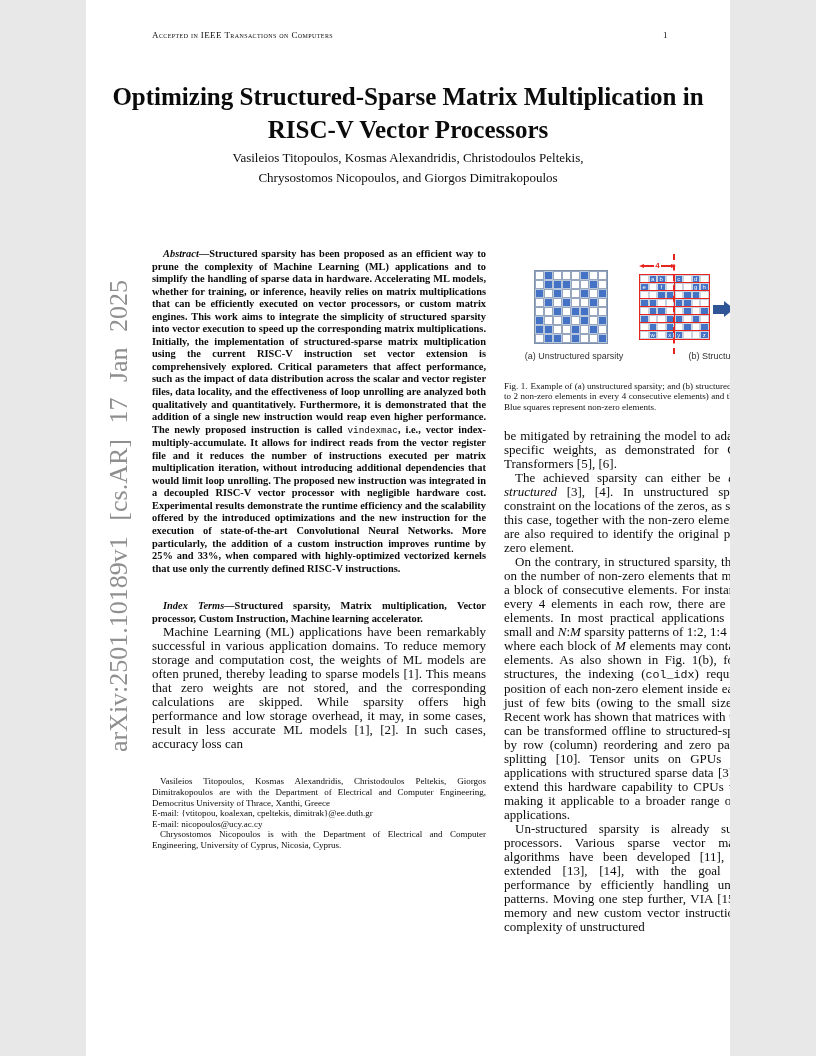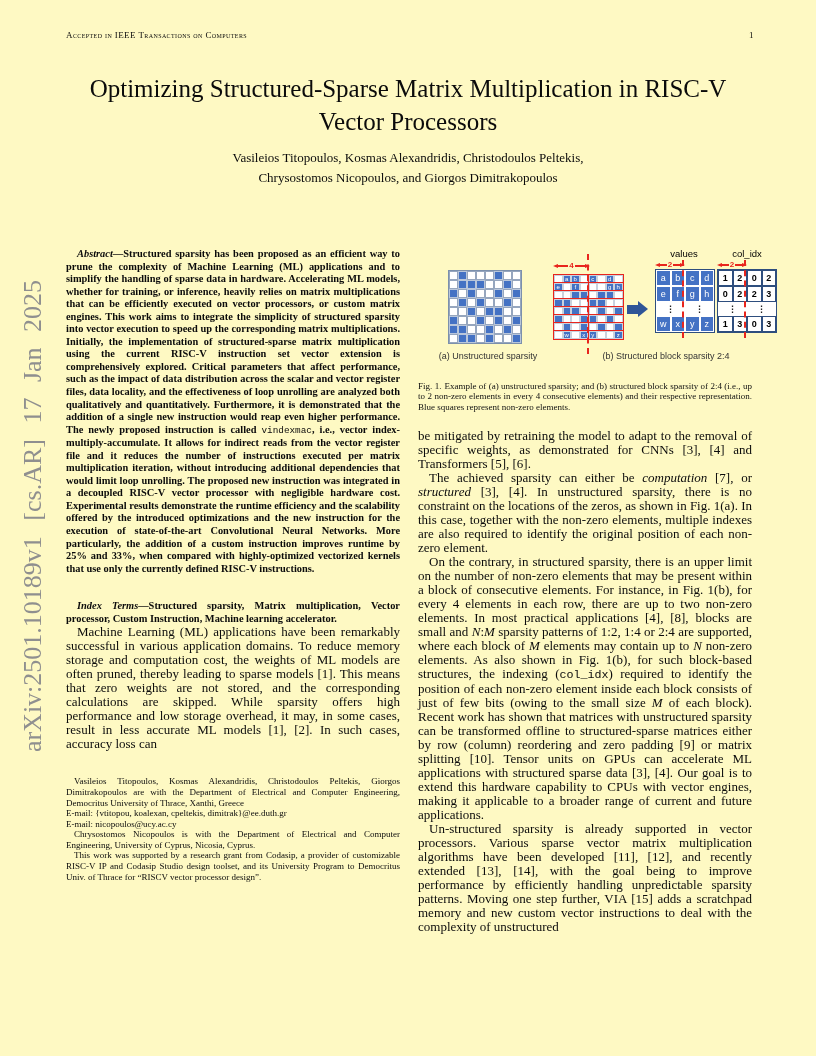--- a/index.html
+++ b/index.html
@@ -1,28 +1,28 @@
 <!DOCTYPE html>
 <html><head>
 <meta charset="utf-8">
 <style>
   html,body{margin:0;padding:0;background:#e8e8e8;}
-  .page{position:relative;width:816px;height:1056px;background:#fef9c3;margin:0 auto;
+  .page{position:relative;width:644px;height:1056px;background:#ffffff;margin:0 auto;
         overflow:hidden;font-family:"Liberation Serif",serif;color:#0b0b0b;}
   
   .page-header{position:absolute;top:30px;left:66px;right:62px;display:flex;
                justify-content:space-between;font-size:9px;letter-spacing:.4px;
                font-variant:small-caps;}
   
   .arxiv-sidebar{position:absolute;width:560px;height:32px;left:-246px;top:500px;
                  transform:rotate(-90deg);transform-origin:center;text-align:center;
                  font-size:26px;color:#8f8f8f;word-spacing:9px;white-space:nowrap;}
   
-  .title{position:absolute;top:68px;left:0;right:0;margin:4px;text-align:center;
-         font-size:25px;font-weight:normal;line-height:1.32;}
+  .title{position:absolute;top:68px;left:0;right:0;margin:12px;text-align:center;
+         font-size:25px;font-weight:bold;line-height:1.32;}
   .title-inner{display:inline-block;max-width:660px;}
   .authors{position:absolute;top:148px;left:0;right:0;text-align:center;
            font-size:13px;line-height:1.55;}
   
   .columns{position:absolute;top:248px;left:66px;display:flex;}
   .col-left{width:334px;margin-right:18px;}
   .col-right{width:356px;}
   p{margin:0;}
   .body{font-size:13px;line-height:14px;text-align:justify;}
   .indent{text-indent:11px;}
@@ -125,21 +125,20 @@
       <p class="abstract indent index-terms"><span class="lead">Index Terms</span><span>—Structured sparsity, Matrix multiplication, Vector processor, Custom Instruction, Machine learning accelerator.</span></p>
 
 
       <p class="body indent">Machine Learning (ML) applications have been remarkably successful in various application domains. To reduce memory storage and computation cost, the weights of ML models are often pruned, thereby leading to sparse models [1]. This means that zero weights are not stored, and the corresponding calculations are skipped. While sparsity offers high performance and low storage overhead, it may, in some cases, result in less accurate ML models [1], [2]. In such cases, accuracy loss can</p>
 
       <div class="footnote">
         <p class="fn indent">Vasileios Titopoulos, Kosmas Alexandridis, Christodoulos Peltekis, Giorgos Dimitrakopoulos are with the Department of Electrical and Computer Engineering, Democritus University of Thrace, Xanthi, Greece</p>
         <p class="fn">E-mail: {vtitopou, koalexan, cpeltekis, dimitrak}@ee.duth.gr</p>
         <p class="fn">E-mail: nicopoulos@ucy.ac.cy</p>
         <p class="fn indent">Chrysostomos Nicopoulos is with the Department of Electrical and Computer Engineering, University of Cyprus, Nicosia, Cyprus.</p>
-        <p class="fn indent">This work was supported by a research grant from Codasip, a provider of customizable RISC-V IP and Codasip Studio design toolset, and its University Program to Democritus Univ. of Thrace for “RISCV vector processor design”.</p>
       </div>
     </div>
 
     <div class="col-right">
       <figure>
         <div class="fig-canvas">
           <div class="matA" id="matA">
               <div class="cell"></div>
               <div class="cell on"></div>
               <div class="cell"></div>

